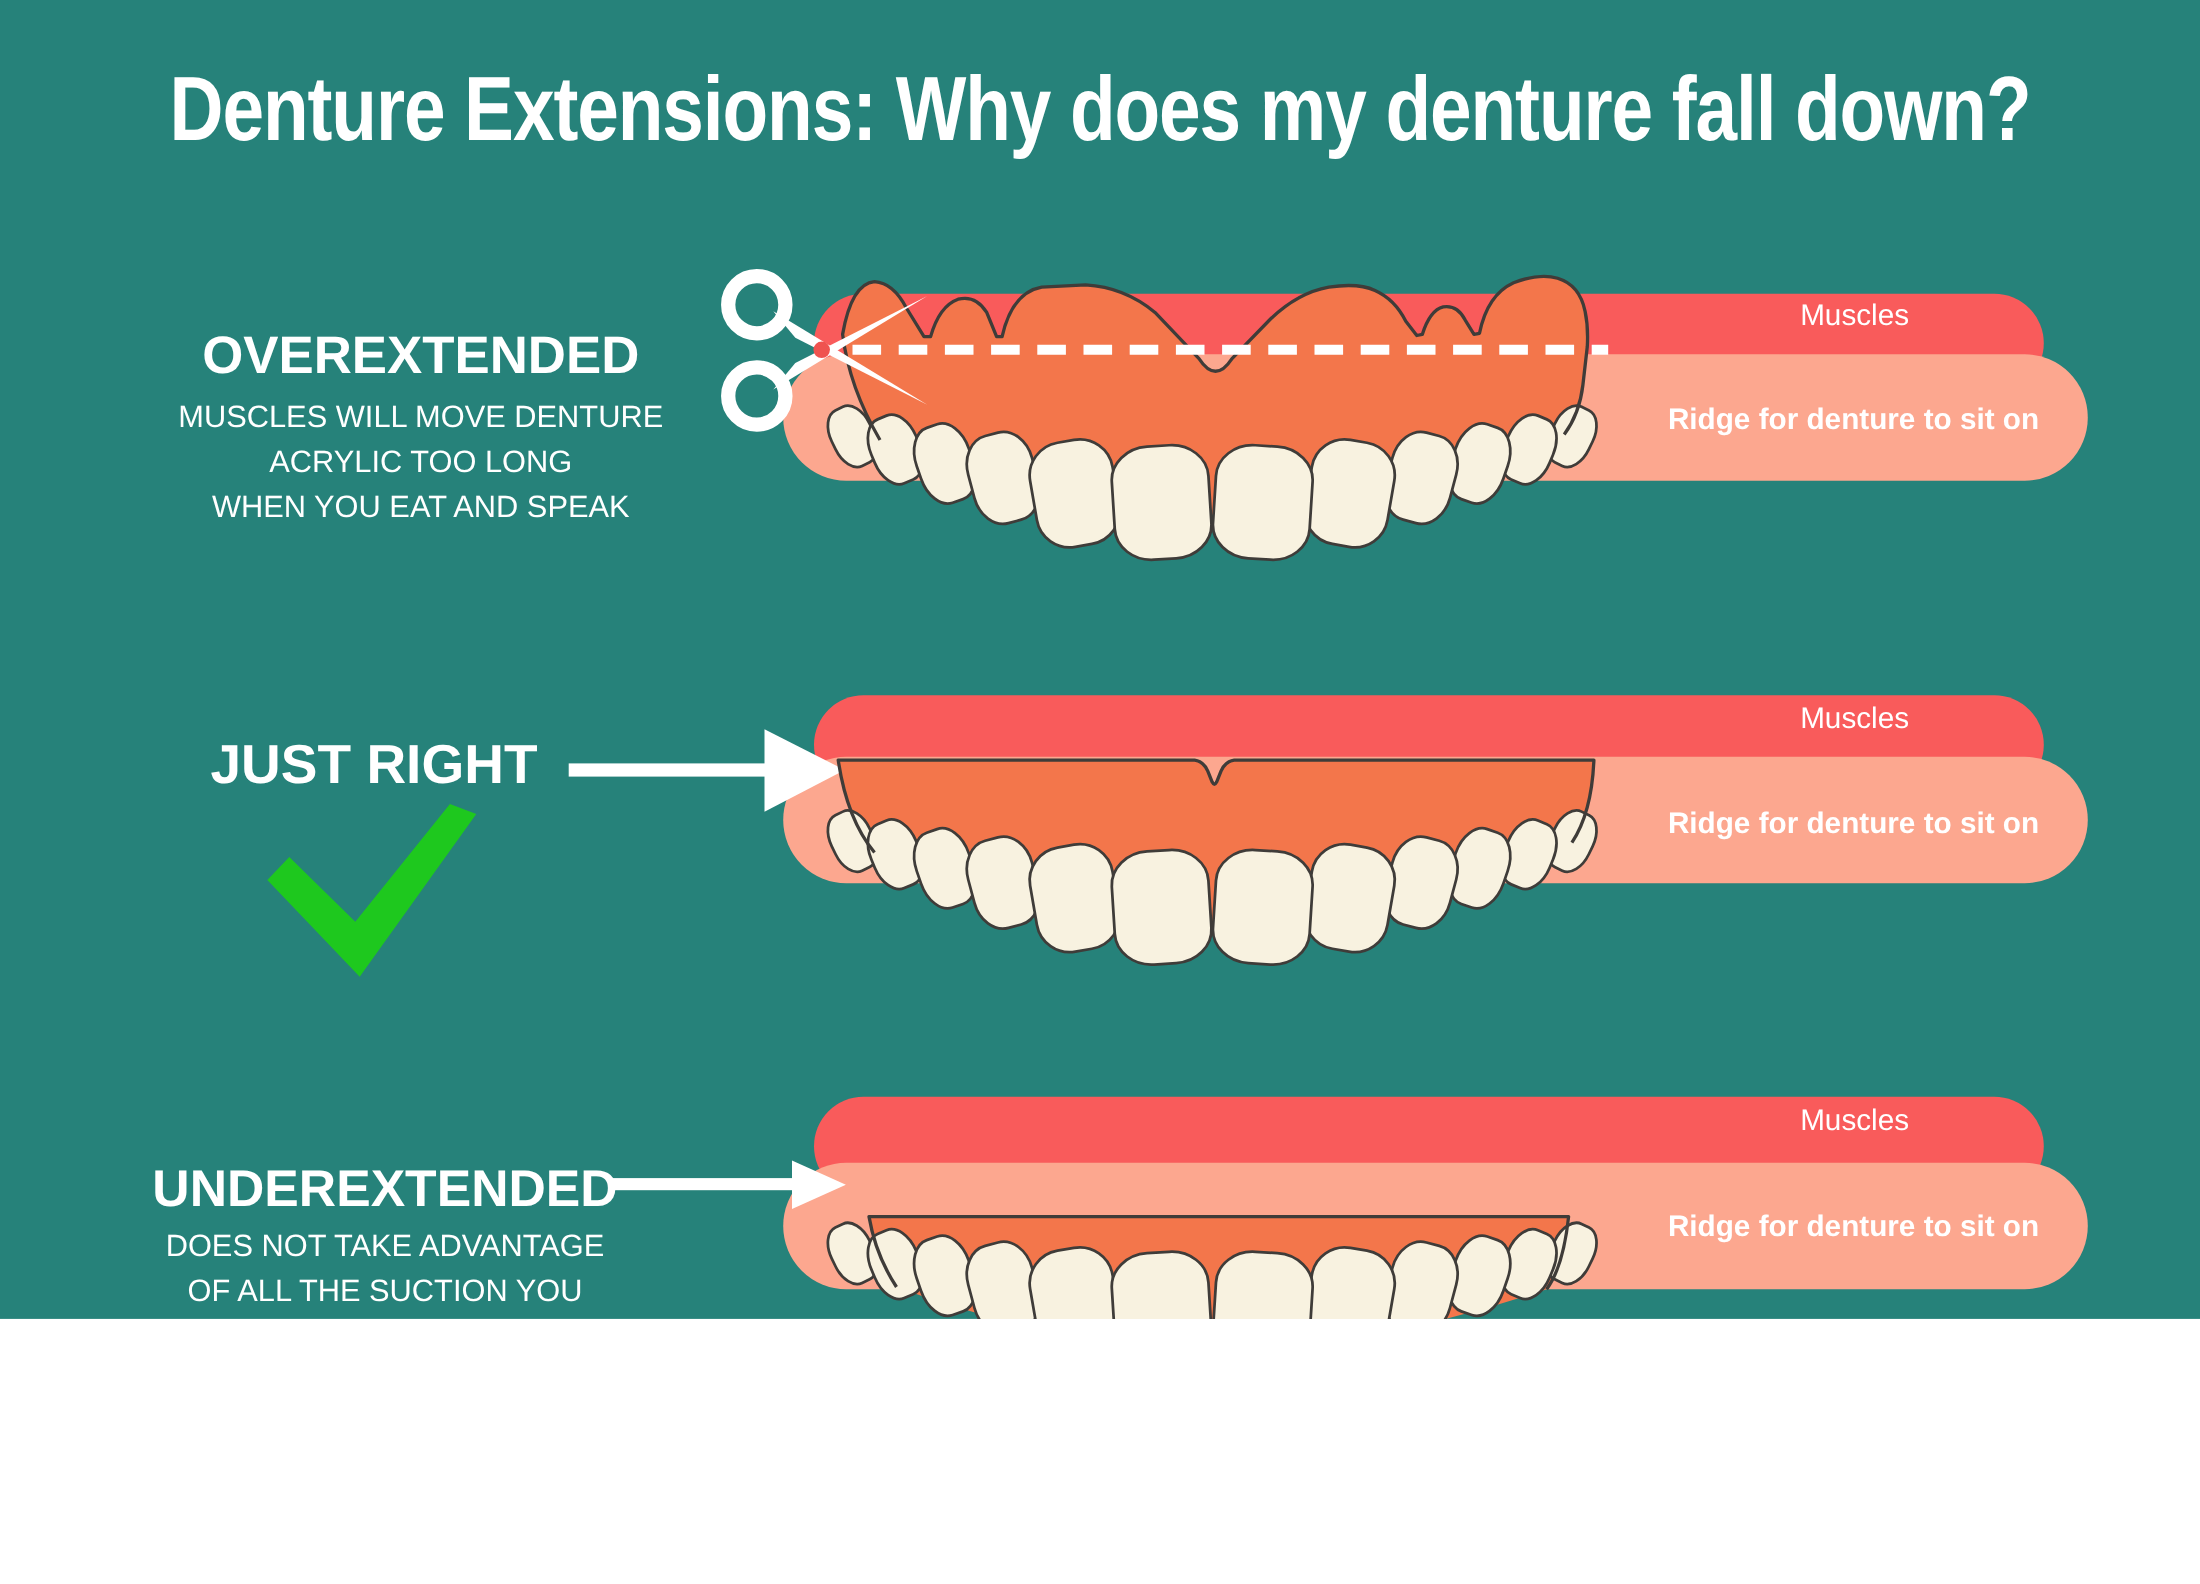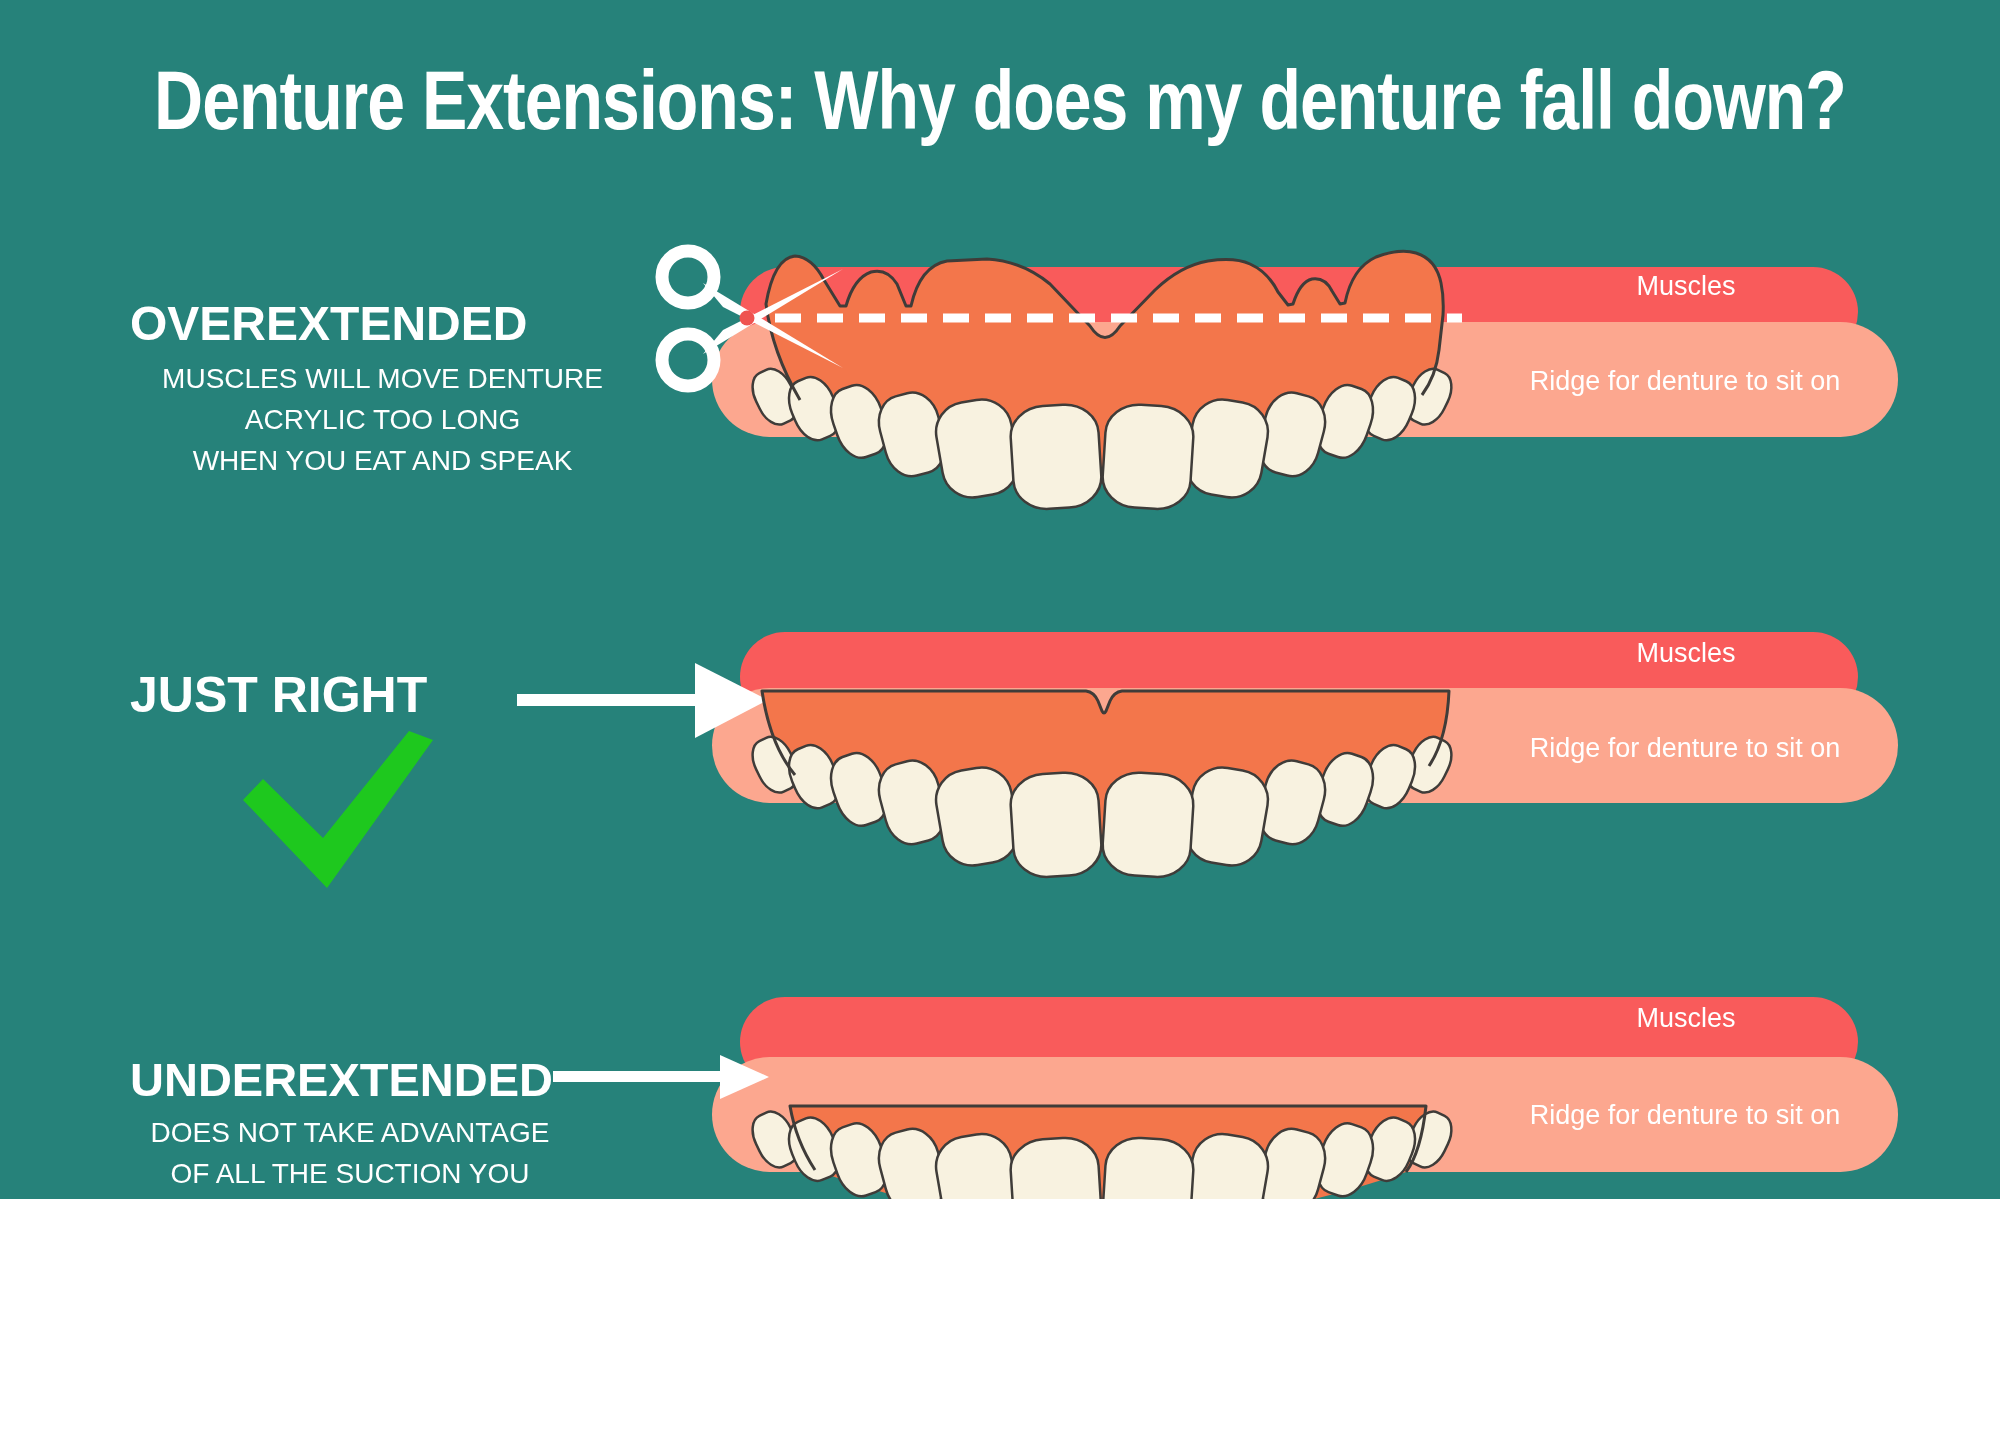--- a/index.html
+++ b/index.html
@@ -11,22 +11,22 @@
   .abs{position:absolute;}
   .title{
     left:0; top:52px; width:2000px; text-align:center;
     color:#fff; font-size:68px; font-weight:bold; letter-spacing:-1px;
     transform:scaleY(1.22); transform-origin:center top; white-space:nowrap;
   }
   .bar-red{left:740px; width:1118px; height:90px; background:var(--red,#F95B5B); border-radius:46px; z-index:1;}
   .bar-pink{left:712px; width:1186px; height:115px; background:var(--pink,#FCA78F); border-radius:58px; z-index:2;}
   .bar-label{color:#fff; z-index:5; text-align:center; line-height:56px; height:56px; font-size:27px;}
   .muscles-label{left:1536px; width:300px;}
-  .ridge-label{left:1450px; width:470px;}
-  .heading{color:#fff; font-weight:bold; text-align:left; letter-spacing:0px; z-index:5; white-space:nowrap;}
+  .ridge-label{left:1450px; width:470px;font-weight:bold;}
+  .heading{color:#fff; font-weight:bold; text-align:center; letter-spacing:0px; z-index:5; white-space:nowrap;}
   .subtext{color:#fff; font-size:28px; line-height:41px; text-align:center; z-index:5;}
   svg.layer{z-index:3; overflow:visible;}
   .gum{fill:var(--gum,#F3764B); stroke:none;}
   .gum-edge{fill:none; stroke:var(--outline,#3F3C39); stroke-width:3; stroke-linejoin:round;}
   .tooth{fill:var(--teeth,#F8F2E0); stroke:var(--outline,#3F3C39); stroke-width:2.5;}
   .white-shape{fill:#fff;}
   .scissor-ring{fill:none; stroke:#fff; stroke-width:13;}
   .cut-line{stroke:#fff; stroke-width:9; stroke-dasharray:26 16;}
   .check{fill:var(--green,#1EC81E);}
 </style>

